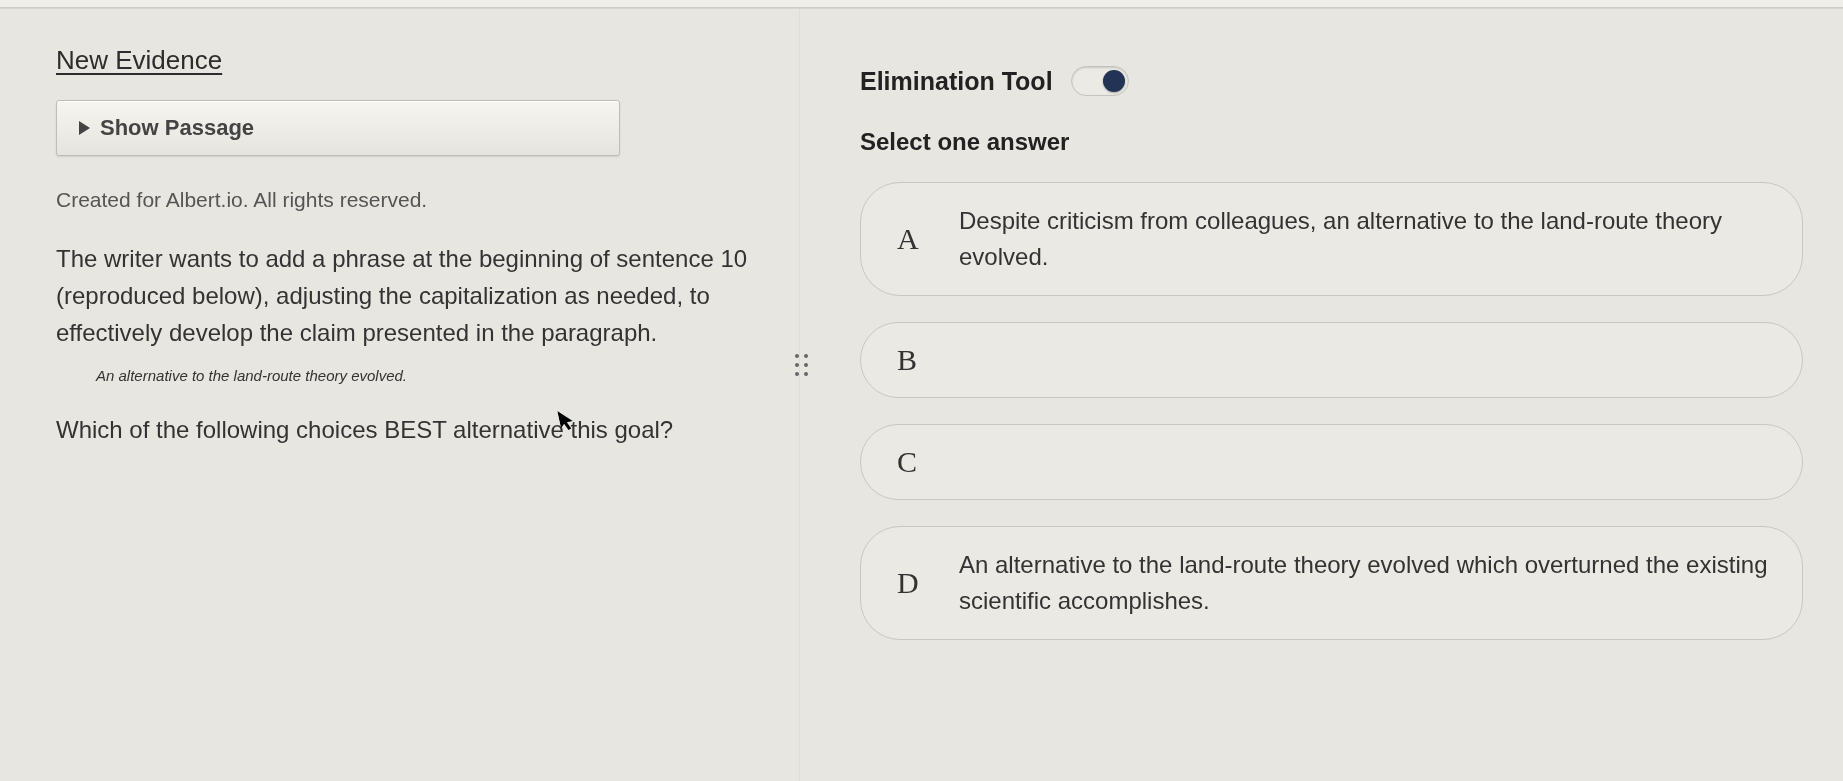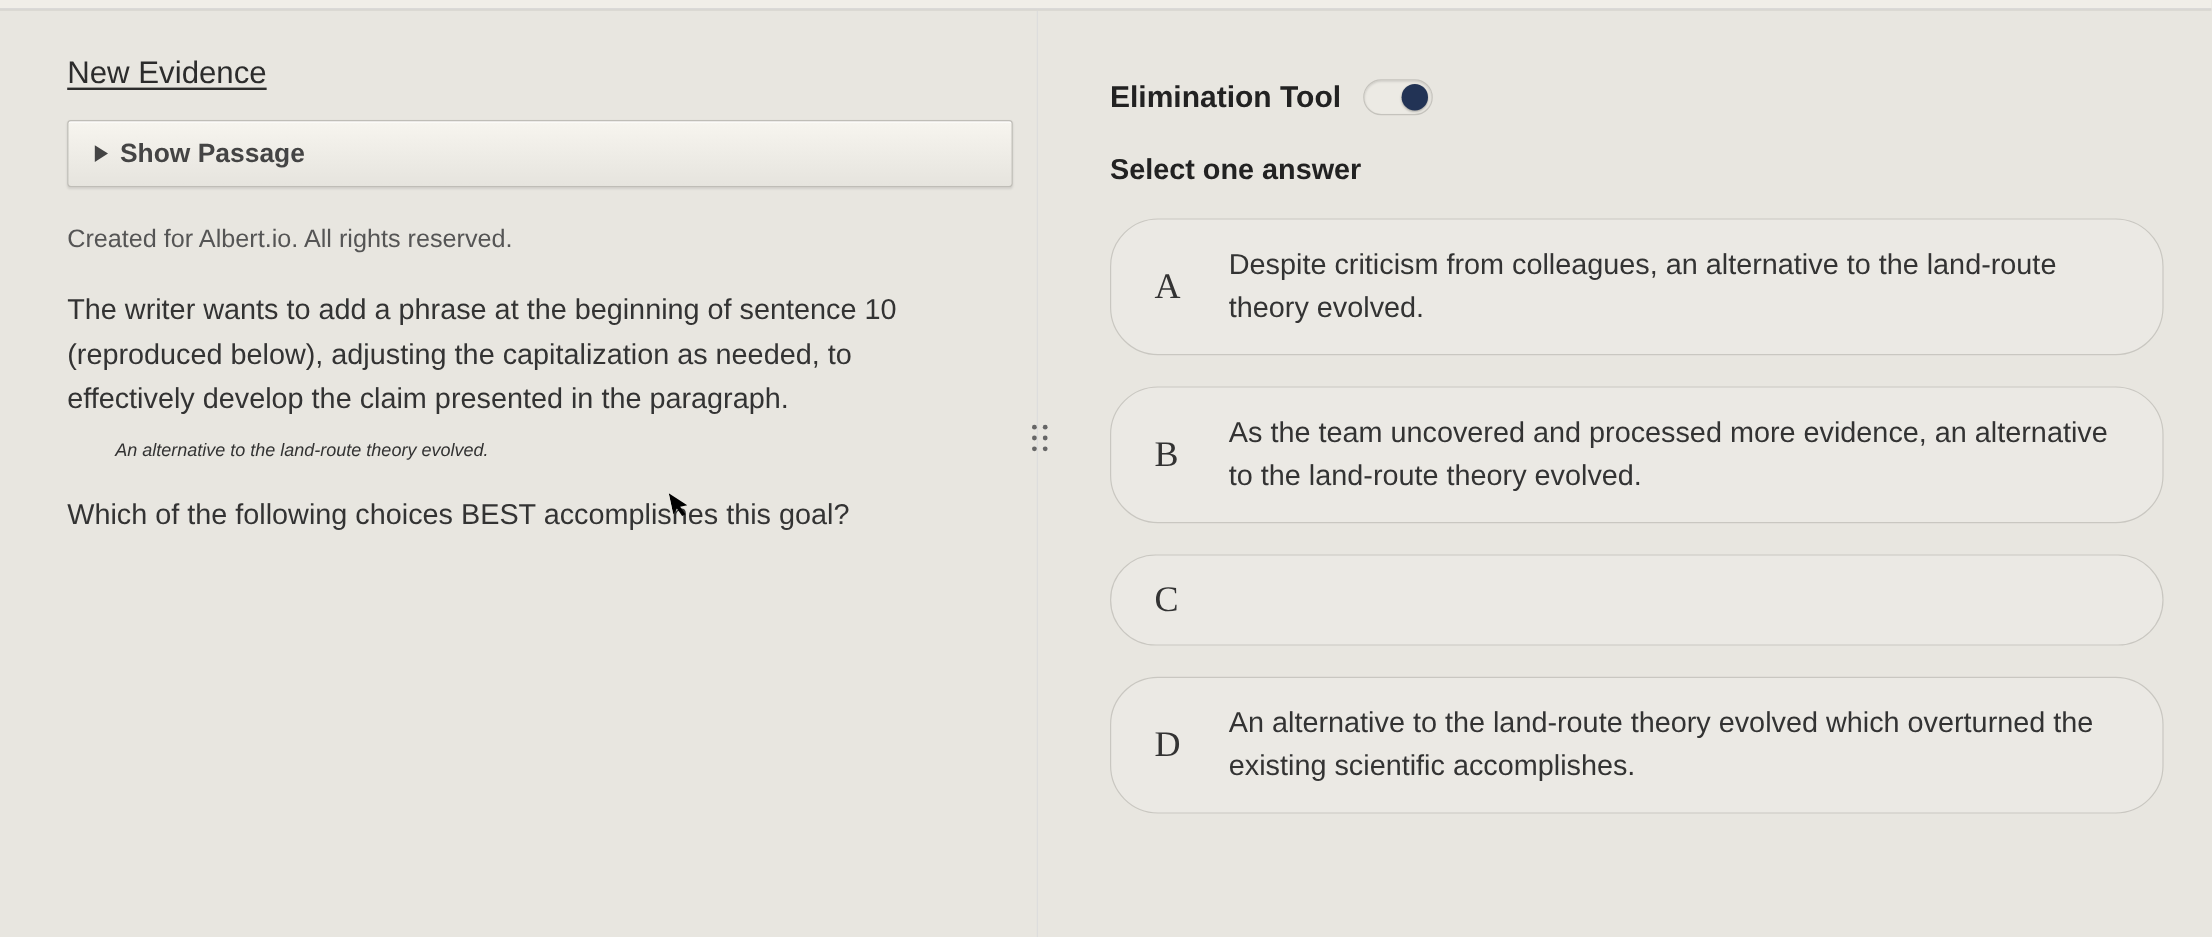--- a/index.html
+++ b/index.html
@@ -42,21 +42,21 @@
     font-weight: 400;
     cursor: pointer;
     display: inline-block;
     margin-bottom: 24px;
   }
   .show-passage {
     background: linear-gradient(#f7f5ef,#e6e4de);
     border: 1px solid #bfbdb7;
     border-radius: 3px;
     padding: 14px 22px;
-    width: 788px;
+    width: 564px;
     font-size: 22px;
     font-weight: 600;
     color: #444;
     cursor: pointer;
     display: flex;
     align-items: center;
     gap: 10px;
     box-shadow: inset 0 1px 0 #fff, 0 1px 2px rgba(0,0,0,0.1);
     margin-bottom: 32px;
   }
@@ -160,21 +160,21 @@
       <span class="triangle-right"></span>
       <span>Show Passage</span>
     </div>
 
     <div class="attribution">Created for Albert.io. All rights reserved.</div>
 
     <div class="question-body">The writer wants to add a phrase at the beginning of sentence 10 (reproduced below), adjusting the capitalization as needed, to effectively develop the claim presented in the paragraph.</div>
 
     <div class="quoted-sentence">An alternative to the land-route theory evolved.</div>
 
-    <div class="question-prompt">Which of the following choices BEST accomplishes this goal?</div>
+    <div class="question-prompt">Which of the following choices BEST alternative this goal?</div>
 
     <span class="cursor-arrow">
       <svg width="16" height="22" viewBox="0 0 16 22">
           <path d="M0 0 L0 18 L4 14 L7 21 L10 20 L7 13 L13 13 Z" fill="#000"></path>
         </svg>
     </span>
   </div>
 
   <div class="right-pane">
 
@@ -196,21 +196,20 @@
 
     <div class="select-label">Select one answer</div>
 
     <div class="answer">
       <div class="answer-letter">A</div>
       <div class="answer-text">Despite criticism from colleagues, an alternative to the land-route theory evolved.</div>
     </div>
 
     <div class="answer">
       <div class="answer-letter">B</div>
-      <div class="answer-text">As the team uncovered and processed more evidence, an alternative to the land-route theory evolved.</div>
     </div>
 
     <div class="answer">
       <div class="answer-letter">C</div>
     </div>
 
     <div class="answer">
       <div class="answer-letter">D</div>
       <div class="answer-text">An alternative to the land-route theory evolved which overturned the existing scientific accomplishes.</div>
     </div>

